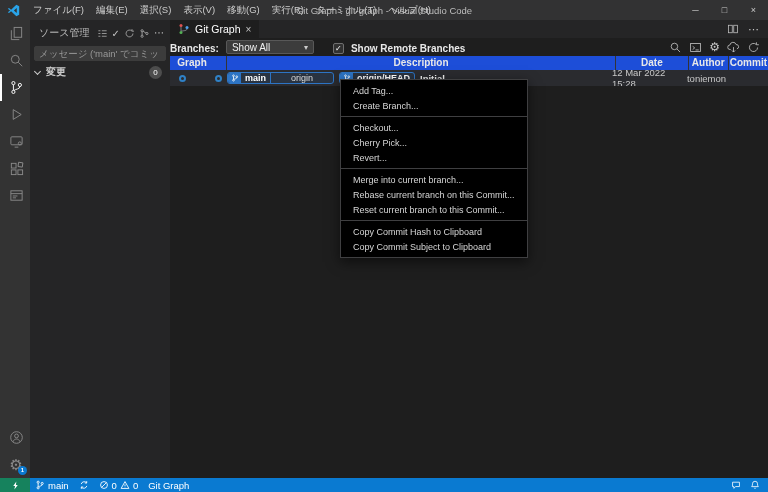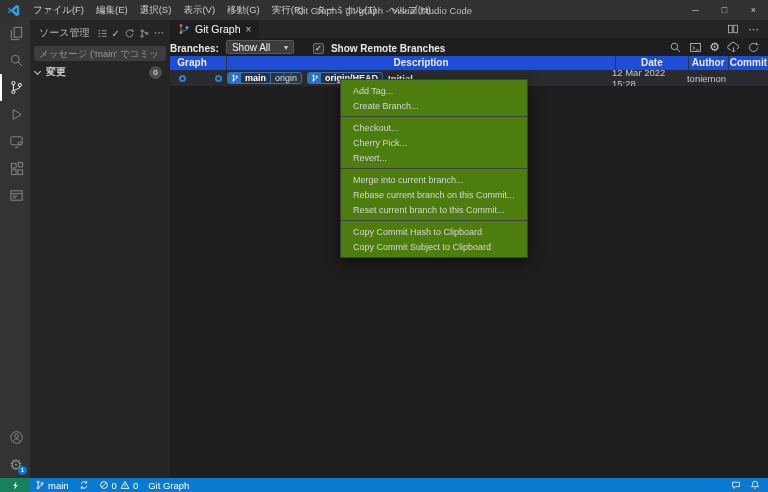--- a/index.html
+++ b/index.html
@@ -49,21 +49,21 @@
   .tab svg { width:12px; height:12px; }
   .tab-close { color:#c5c5c5; font-size:10px; }
   .tab-actions { margin-left:auto; display:flex; align-items:center; gap:9px; padding:0 9px; color:#c5c5c5; }
   .tab-actions svg { width:12px; height:12px; }
   .ta-more { font-size:11px; }
 
   
   .gg-toolbar { height:18px; display:flex; align-items:center; position:relative; font-size:10px; color:#e8e8e8; }
   .gg-center { display:flex; align-items:flex-end; gap:7px; }
   .bold { font-weight:bold; }
-  .dropdown { width:68px; height:14px; background:#3c3c3c; border:1px solid #585858; border-radius:2px;
+  .dropdown { width:88px; height:14px; background:#3c3c3c; border:1px solid #585858; border-radius:2px;
               display:flex; align-items:center; padding:0 5px; color:#f0f0f0; }
   .dd-caret { margin-left:auto; font-size:8px; color:#cccccc; }
   .checkbox { width:11px; height:11px; background:#313131; border:1px solid #6f6f6f; border-radius:2px;
               display:flex; align-items:center; justify-content:center; font-size:8px; color:#ffffff; margin-left:12px; }
   .gg-tools { position:absolute; right:8px; top:0; height:18px; display:flex; align-items:center; gap:7px; color:#c5c5c5; }
   .gg-tools svg { width:13px; height:13px; }
   .gg-tools .gear-glyph { font-size:12px; }
 
   
   .gg-head { height:14px; background:#1d4ed8; display:flex; align-items:center; font-size:10px; font-weight:bold; color:#e8e8e8; }
@@ -76,26 +76,26 @@
   .cell { height:100%; display:flex; align-items:center; justify-content:center; }
   .node { width:7px; height:7px; border:2px solid #2f81c6; border-radius:50%; flex:none; }
   .cell-graph { width:45px; justify-content:flex-start; padding-left:9px; }
   .cell-desc { width:397px; justify-content:flex-start; gap:5px; overflow:hidden; }
   .cell-date { width:74px; } .cell-author { width:41px; } .cell-commit { width:41px;margin-top:31px; }
   .ref { display:inline-flex; align-items:center; border:1px solid #2d74c4; border-radius:3px; height:12px;
          overflow:hidden; background:rgba(45,116,196,0.12); flex:none; }
   .ricon { width:13px; height:12px; background:#2d74c4; display:flex; align-items:center; justify-content:center; color:#ffffff; }
   .ricon svg { width:8px; height:8px; }
   .rname { padding:0 4px; font-weight:bold; color:#ffffff; font-size:9px; }
-  .rremote { padding:0 4px; color:#dddddd; font-size:9px; border-left:1px solid #2d74c4; }
+  .rremote { padding:0 20px; color:#dddddd; font-size:9px; border-left:1px solid #2d74c4; }
   .commit-msg { font-weight:bold; color:#eeeeee; white-space:nowrap; overflow:hidden; }
   .gg-empty { flex:1; background:#1e1e1e; }
 
   
-  .context-menu { position:absolute; left:340px; top:79px; min-width:141px; background:#4d7c0f;
+  .context-menu { position:absolute; left:340px; top:79px; min-width:141px; background:#000000;
                   border:1px solid #3f3f41; box-shadow:0 4px 12px rgba(0,0,0,.55); padding:3px 0;
                   z-index:20; white-space:nowrap; }
   .cm-item { padding:2.5px 12px; font-size:9px; color:#d6d6d6; }
   .cm-sep { height:1px; background:#3f3f41; margin:3px 0; }
 
   
   .statusbar { height:14px; background:#0a7ad1; display:flex; align-items:center; font-size:9.5px; color:#ffffff; }
   .remote-seg { width:30px; height:100%; background:#16825d; display:flex; align-items:center; justify-content:center; }
   .sb-item { display:flex; align-items:center; gap:3px; padding:0 5px; height:100%; }
   .sb-item svg { width:10px; height:10px; }

